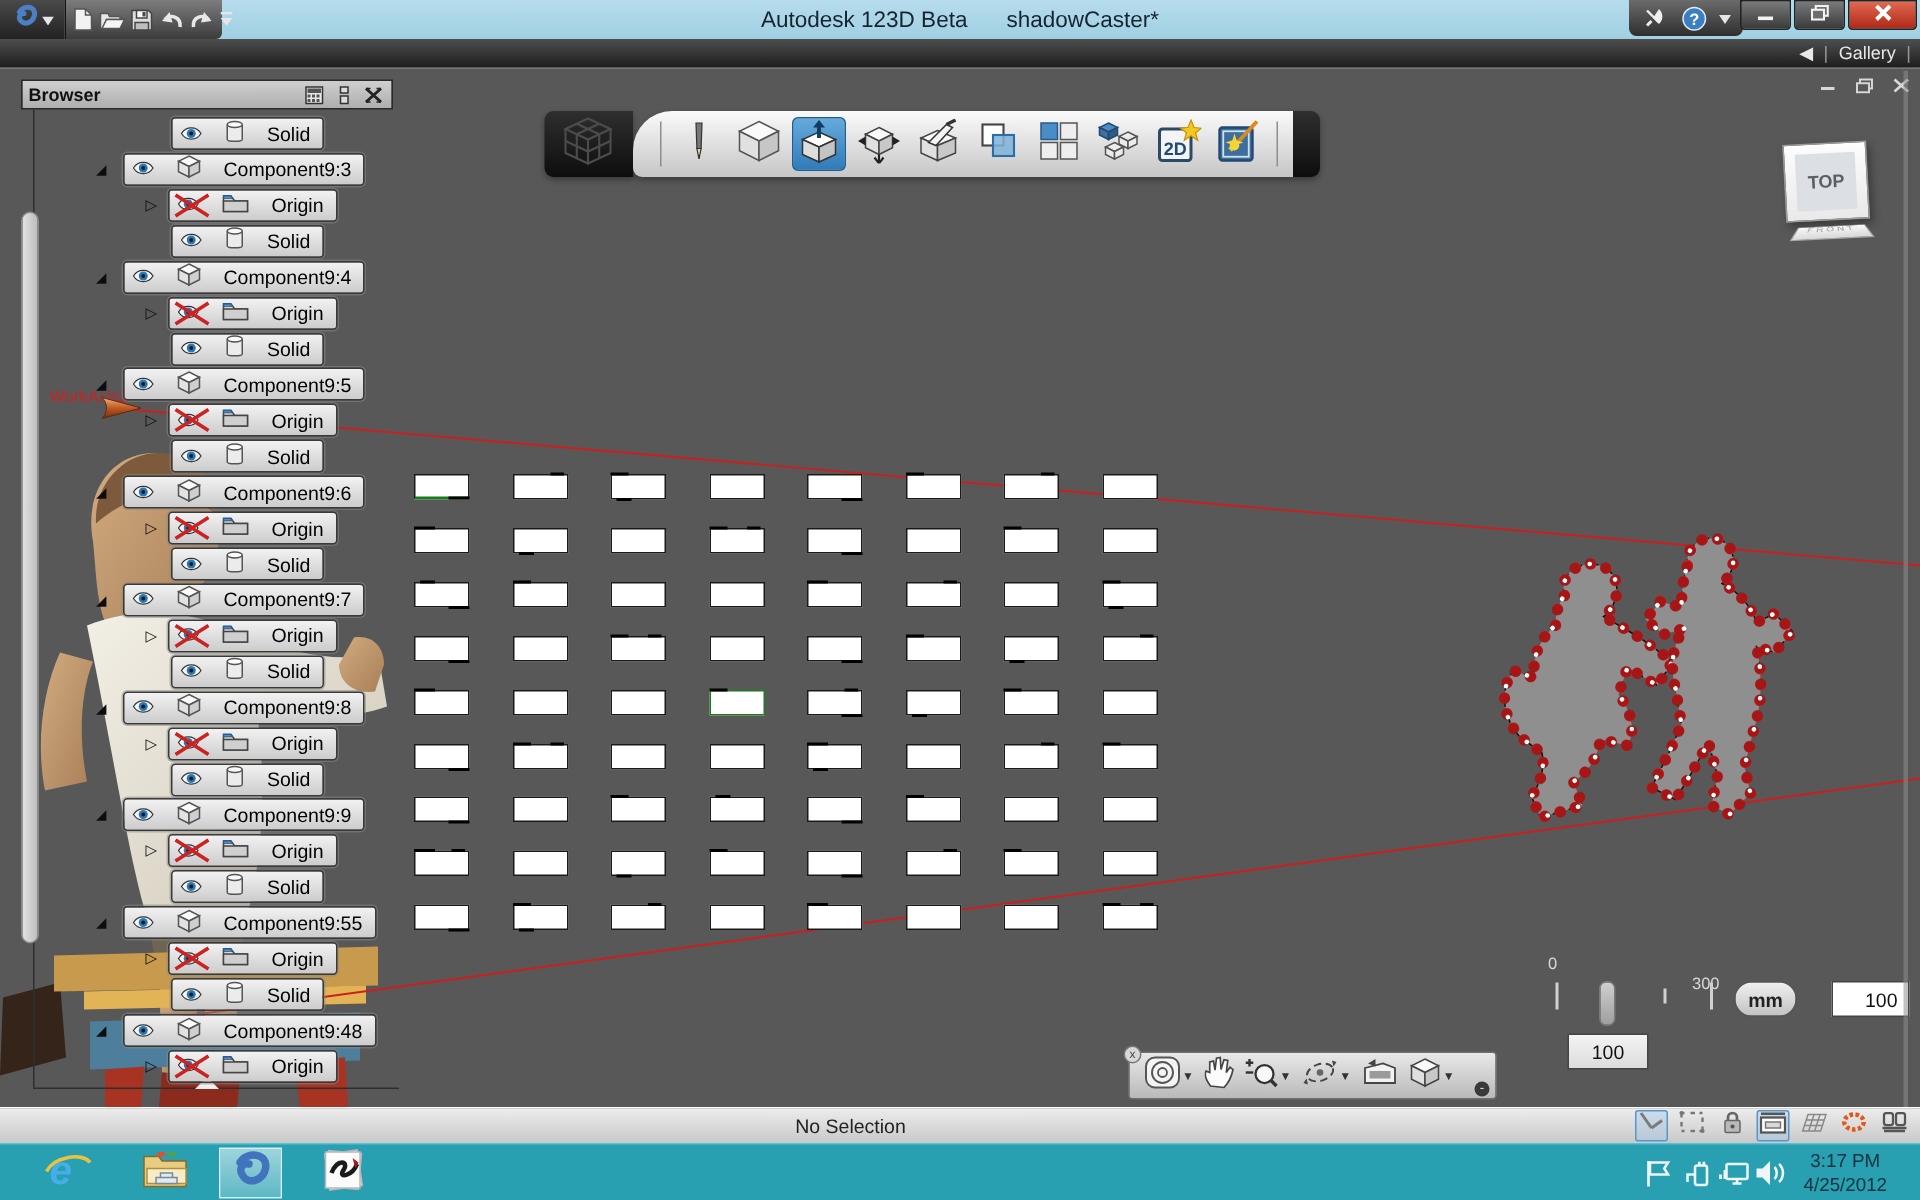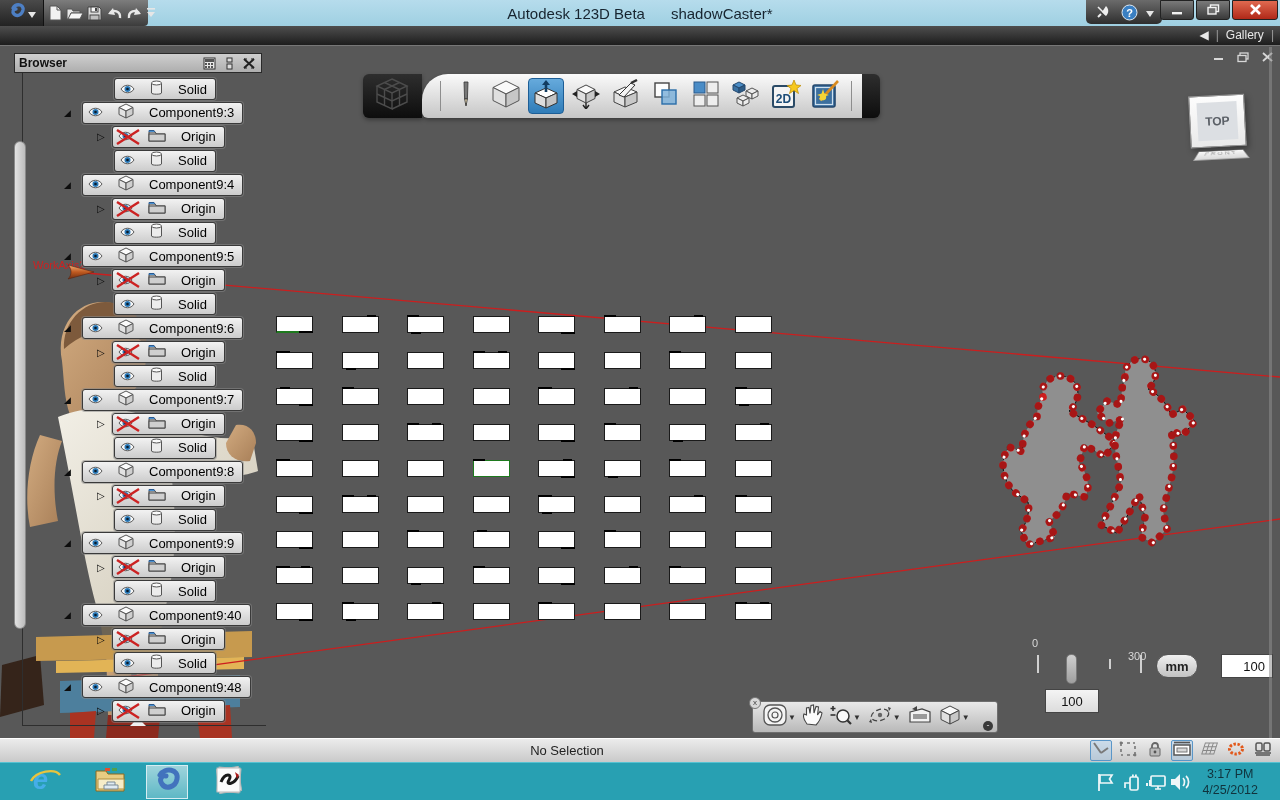--- a/index.html
+++ b/index.html
@@ -789,21 +789,21 @@
             <span><svg width="15" height="10" viewBox="0 0 15 10">
                 <path d="M1 5 C4 0 11 0 14 5 C11 10 4 10 1 5 Z" fill="#f6f6f6" stroke="#333" stroke-width="0.8"></path>
                 <circle cx="7.5" cy="5" r="3" fill="#2b7ab8"></circle>
                 <circle cx="7.5" cy="5" r="1.3" fill="#0a1a2a"></circle>
               </svg></span>
             <span><svg width="16" height="16" viewBox="0 0 16 16">
                 <path d="M8 1 L15 4.5 L8 8 L1 4.5 Z" fill="#fbfbfb" stroke="#555"></path>
                 <path d="M1 4.5 L8 8 L8 15 L1 11.5 Z" fill="#e2e2e2" stroke="#555"></path>
                 <path d="M15 4.5 L8 8 L8 15 L15 11.5 Z" fill="#cfcfcf" stroke="#555"></path>
               </svg></span>
-            <span>Component9:40</span>
+            <span>Component9:55</span>
           </span>
         </div>
         <div class="trow origin" style="top: 581.16px;">
           <span class="tri-col">▷</span>
           <span class="tbtn">
             <span><svg width="15" height="10" viewBox="0 0 15 10">
                 <path d="M1 5 C4 0 11 0 14 5 C11 10 4 10 1 5 Z" fill="#f6f6f6" stroke="#333" stroke-width="0.8"></path>
                 <circle cx="7.5" cy="5" r="3" fill="#2b7ab8"></circle>
                 <circle cx="7.5" cy="5" r="1.3" fill="#0a1a2a"></circle>
               </svg></span>

